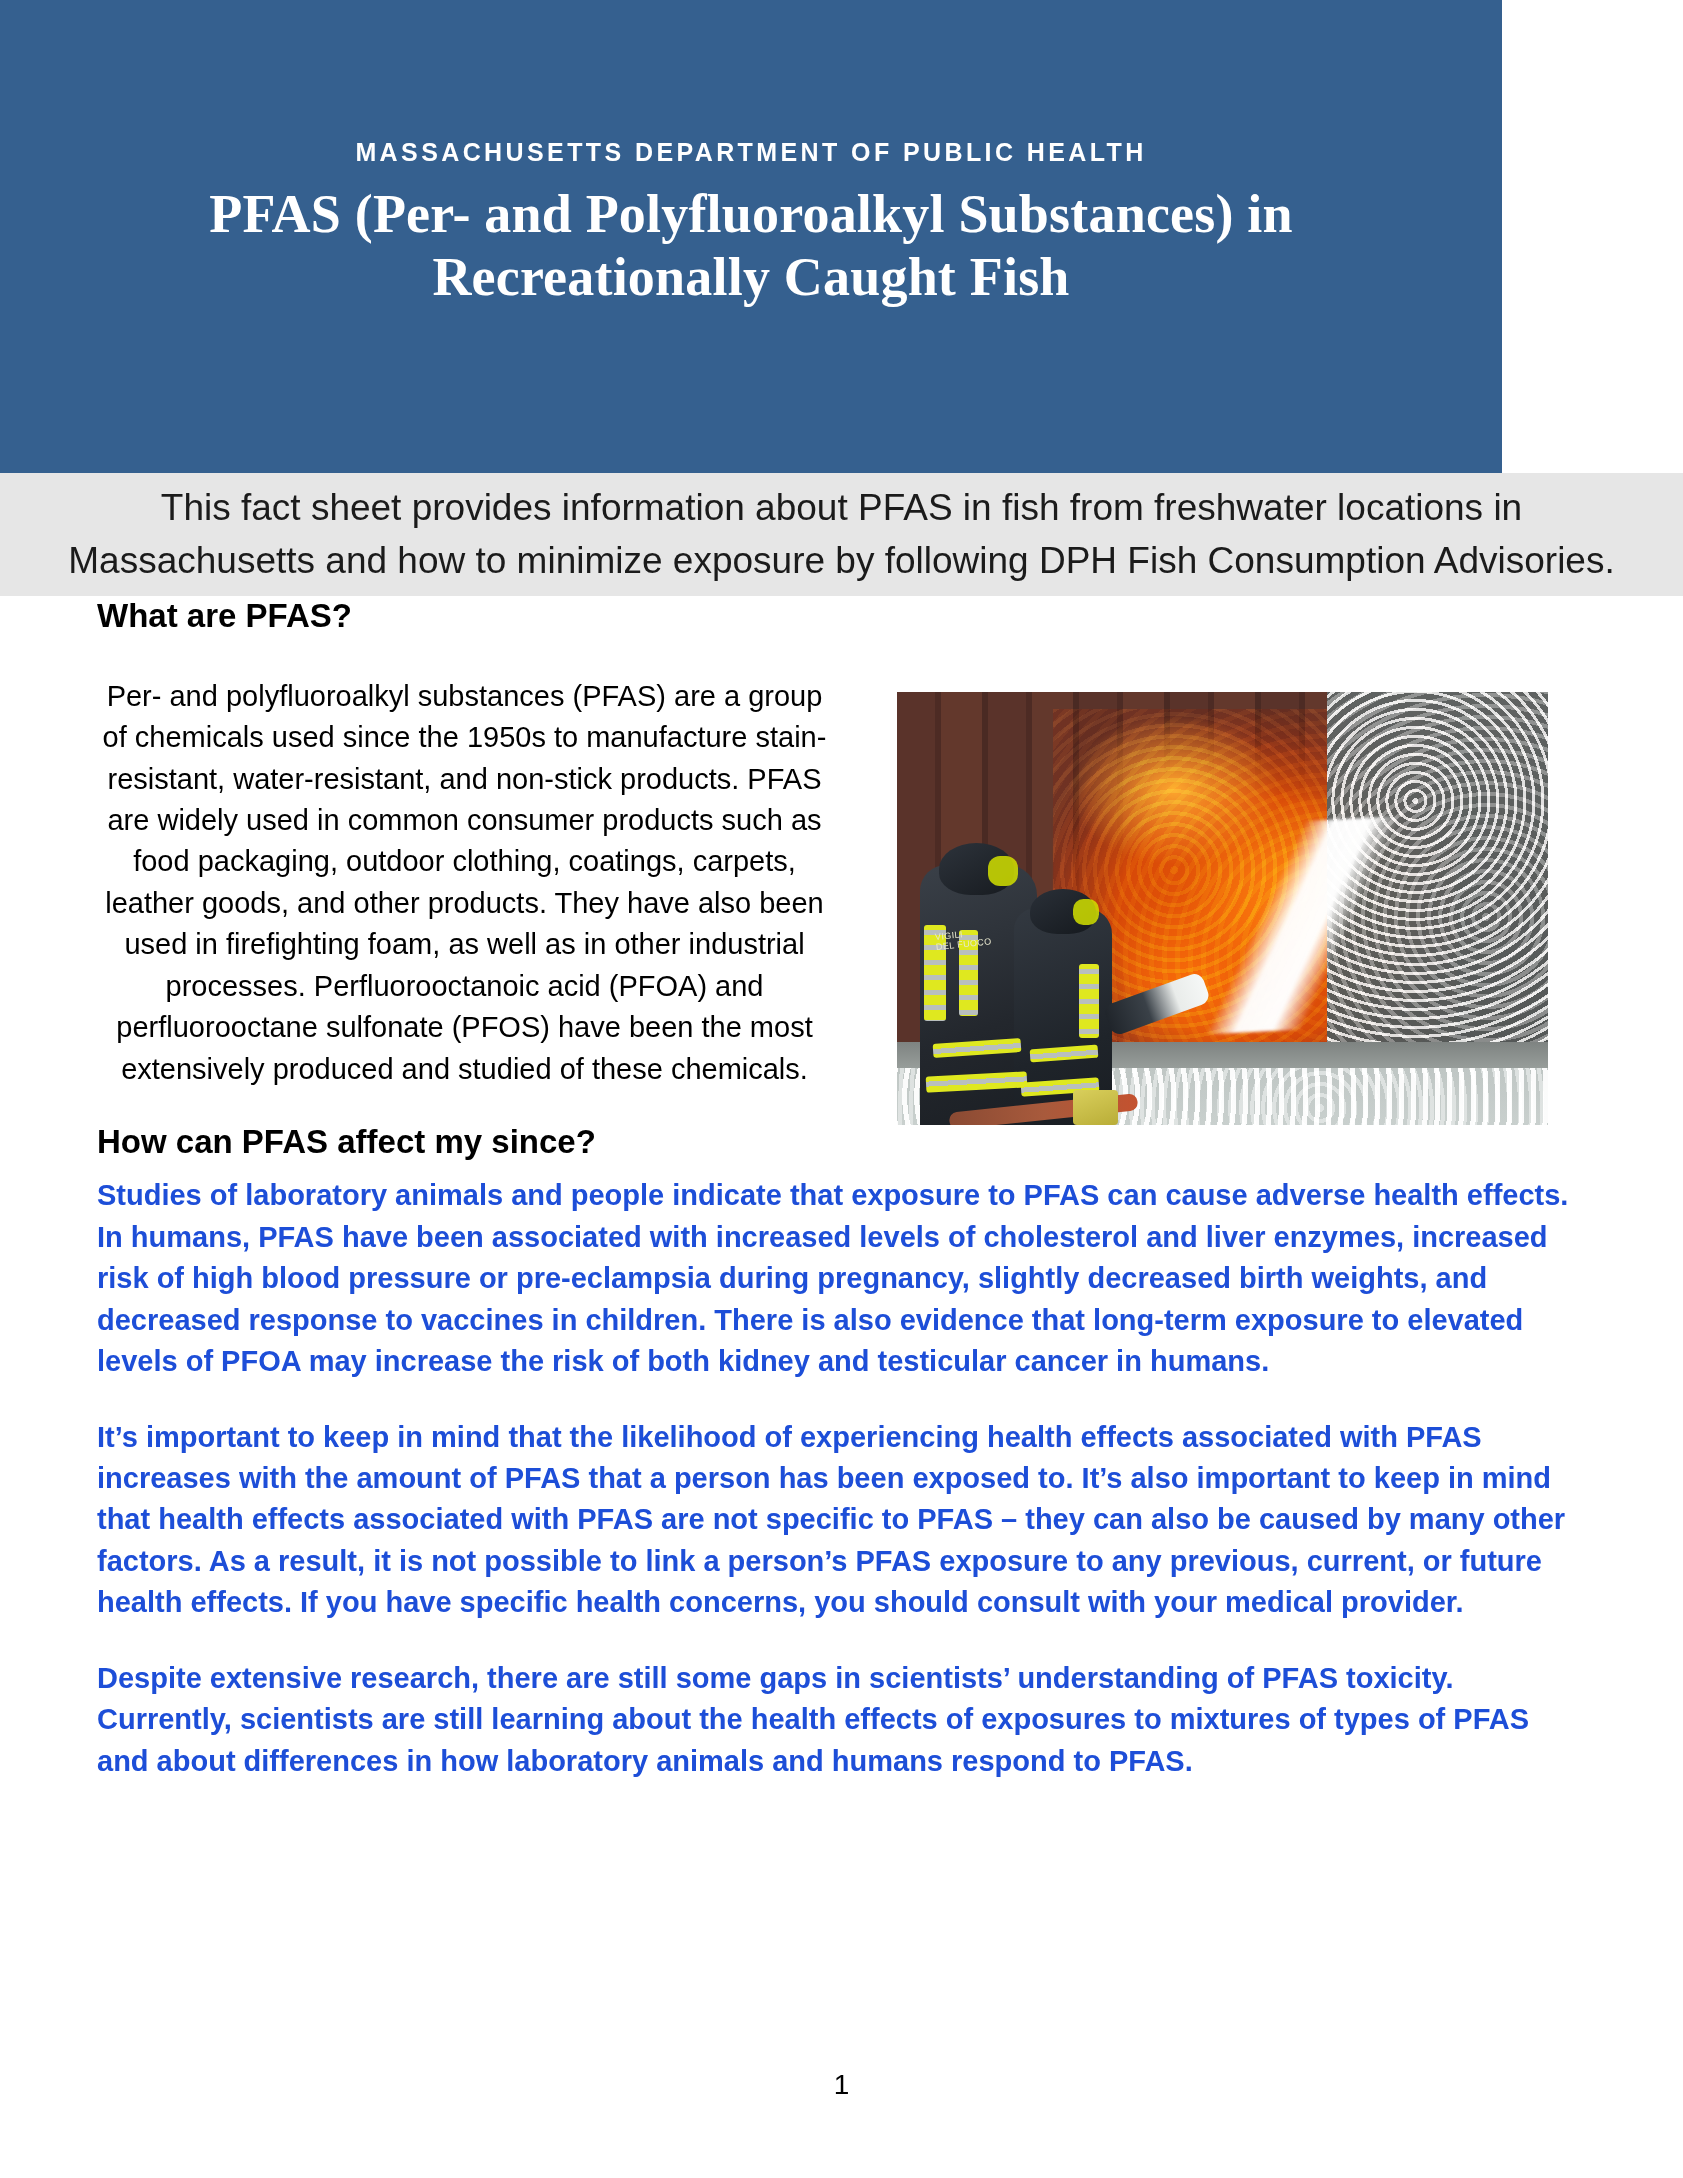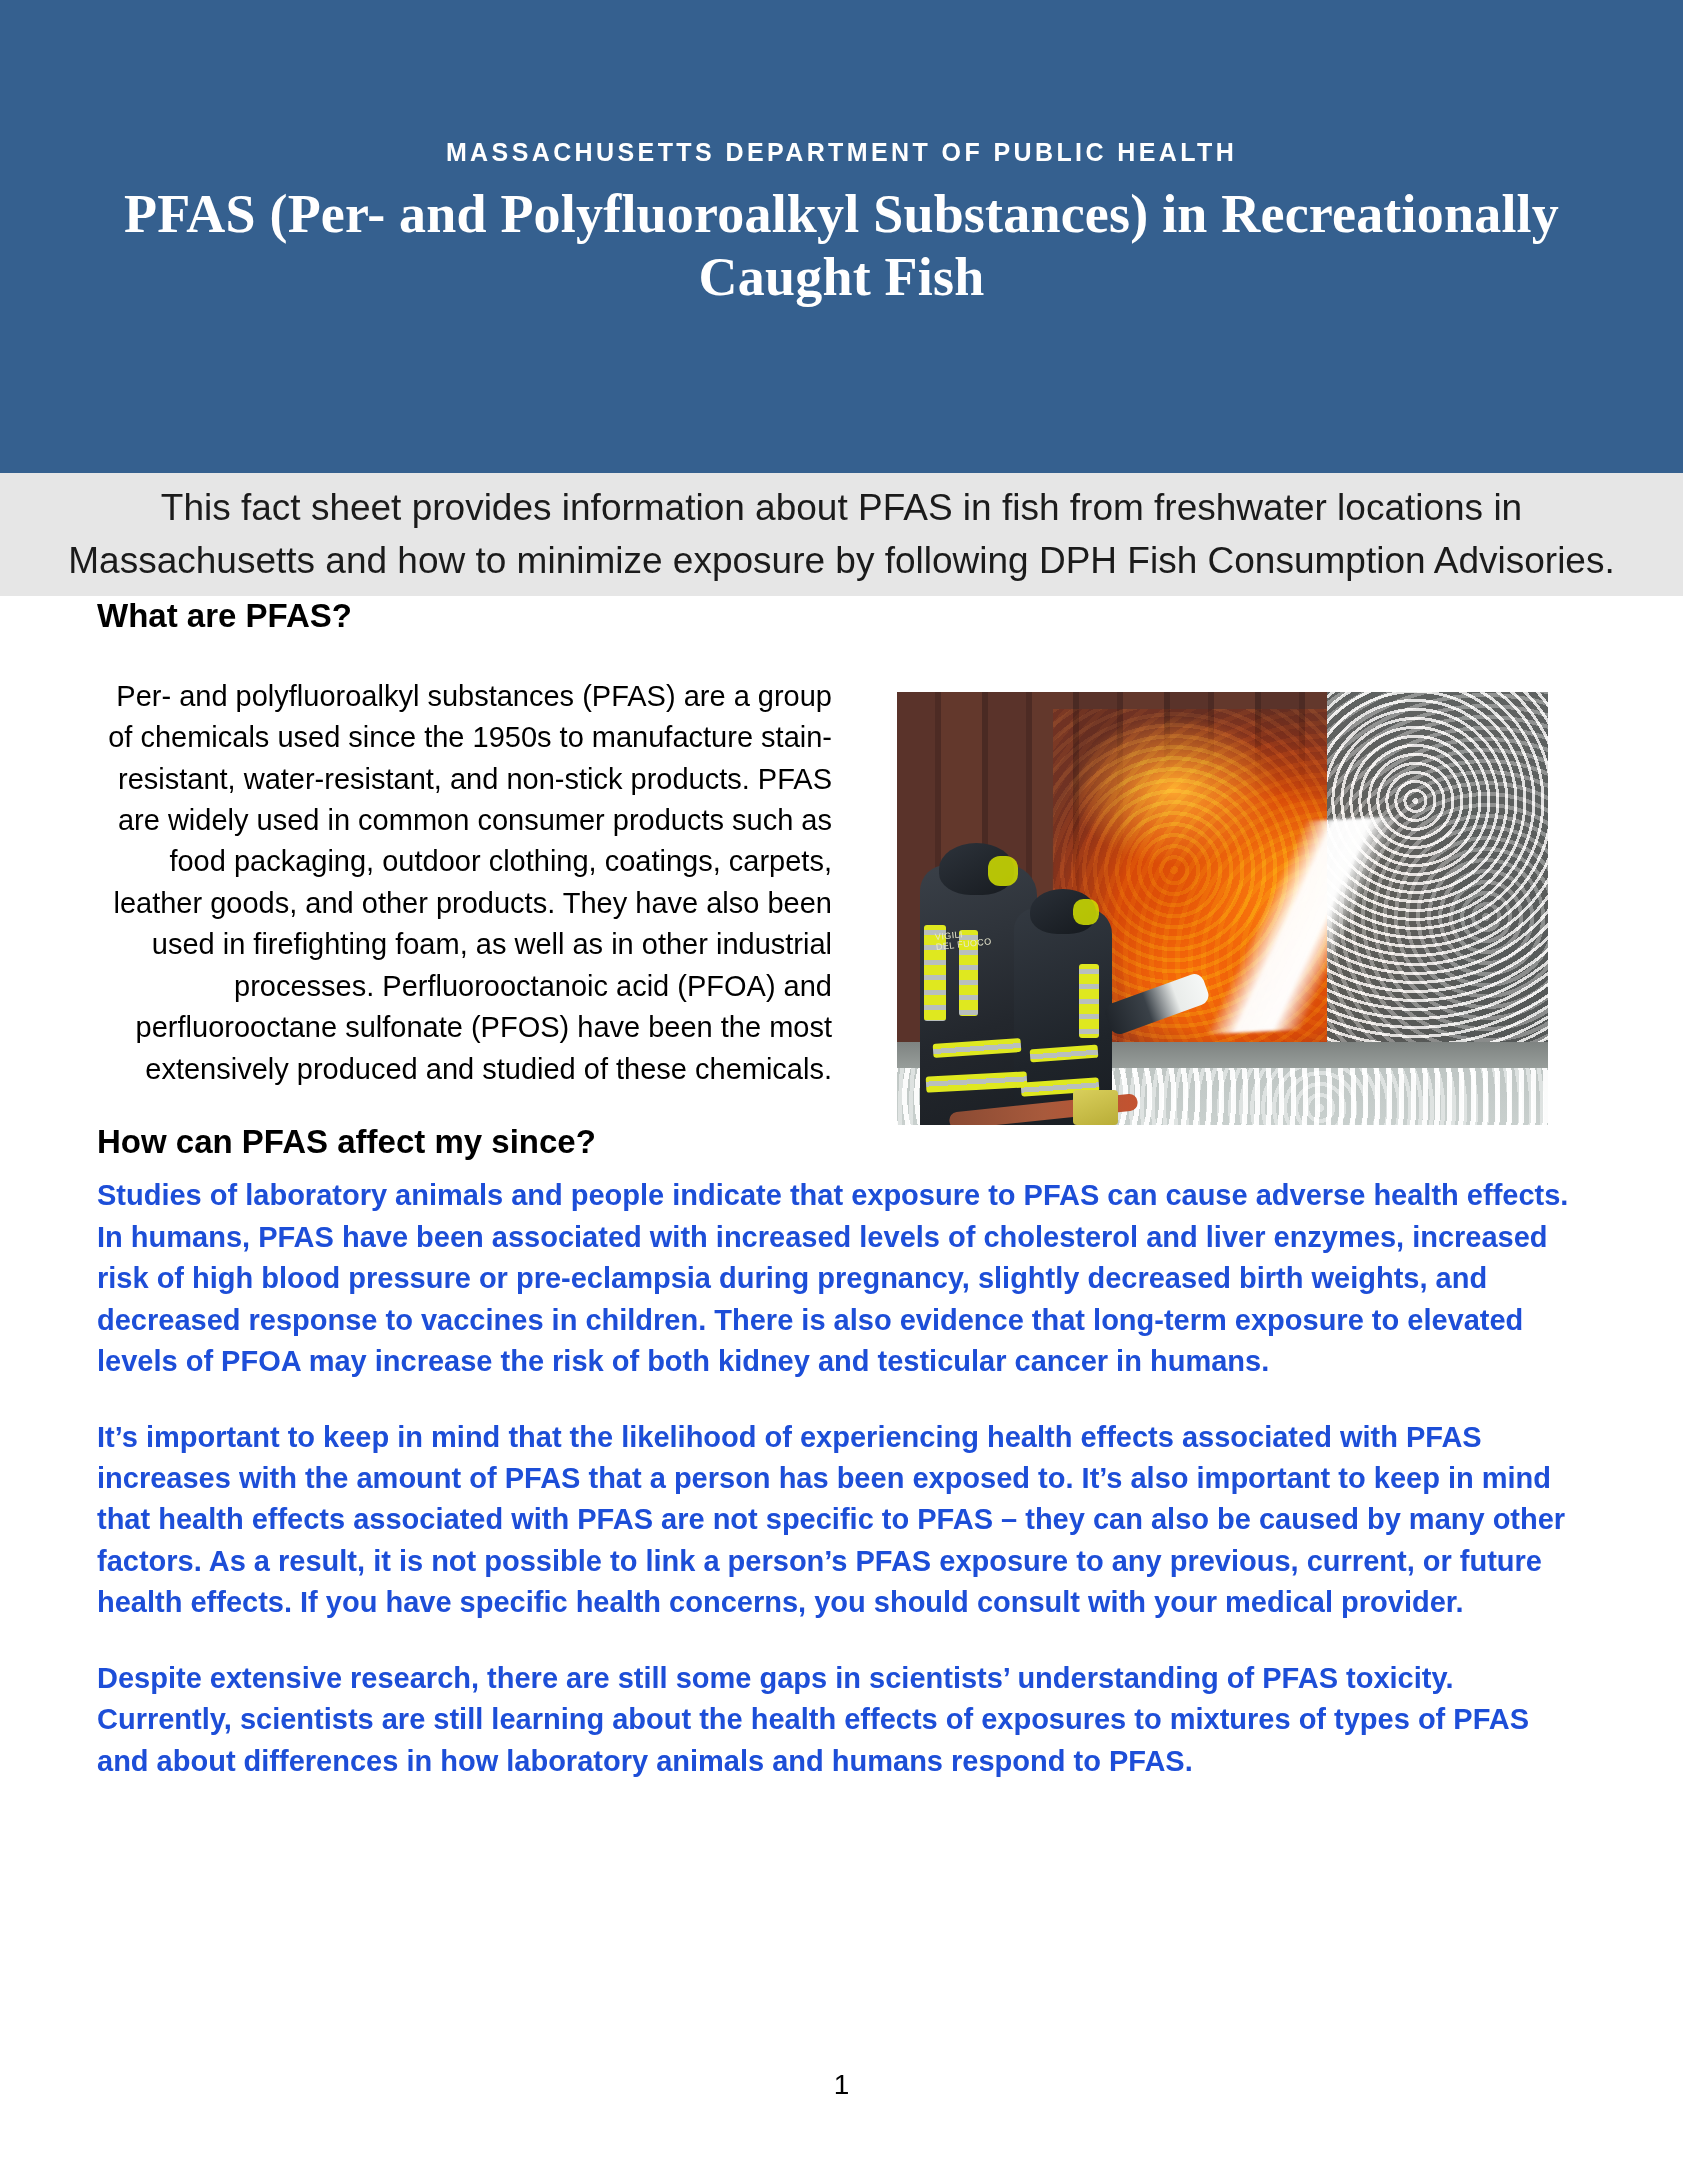--- a/index.html
+++ b/index.html
@@ -22,21 +22,21 @@
     height: 2178px;
     background: #ffffff;
     box-sizing: border-box;
   }
 
   
   .masthead {
     position: absolute;
     top: 0;
     left: 0;
-    width: 1683px;
+    width: 1502px;
     height: 473px;
     background: #35608F;
     box-sizing: border-box;
     padding: 0 59px;
     text-align: center;
     color: #ffffff;
   }
   .eyebrow {
     font-family: "Liberation Sans", sans-serif;
     font-weight: bold;
@@ -130,21 +130,21 @@
     height: 433px;
     overflow: hidden;
     background: #6b3a28;
   }
   .col-text {
     width: 735px;
     font-family: "Liberation Sans", sans-serif;
     font-size: 29px;
     line-height: 1.43;
     color: #000000;
-    text-align: right;
+    text-align: center;
     margin-top: 40px;
   }
 
   .body-para {
     font-family: "Liberation Sans", sans-serif;
     font-size: 29px;
     line-height: 1.43;
     color: #1d4ed8;
     margin: 0 0 34px 0;
     text-align: left;

